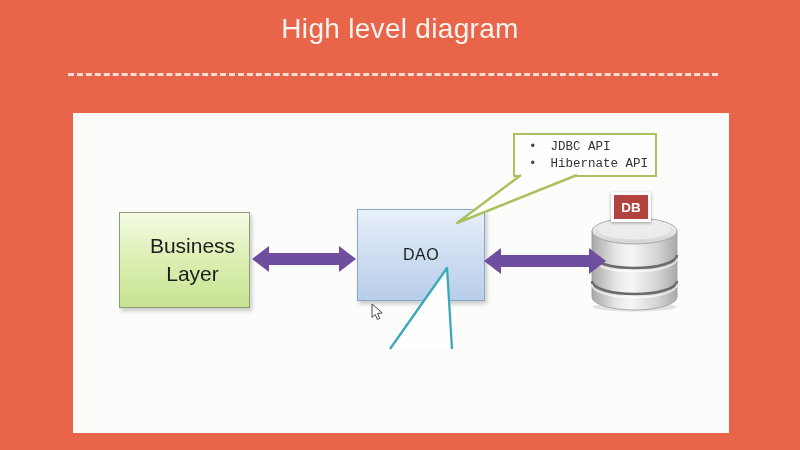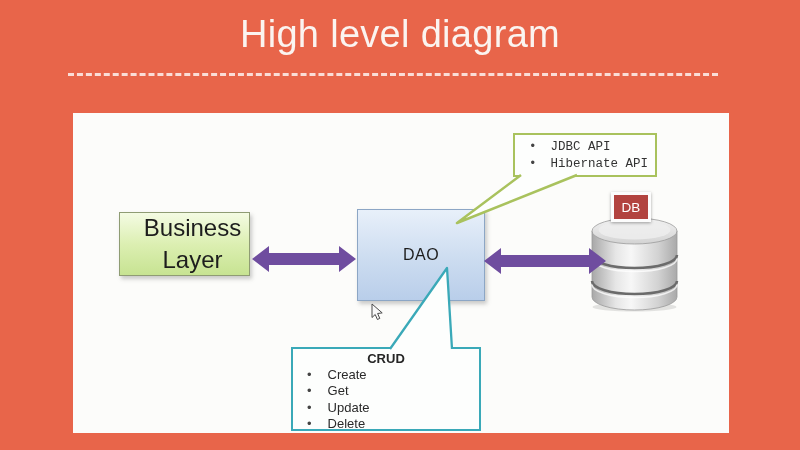--- a/index.html
+++ b/index.html
@@ -4,41 +4,41 @@
 <style>
   * { margin:0; padding:0; box-sizing:border-box; }
   html,body { width:800px; height:450px; overflow:hidden; }
   body {
     position:relative;
     background:#E8654A;
     font-family:"Liberation Sans", sans-serif;
   }
   .slide-title {
     position:absolute; top:13px; left:0; right:0;
-    text-align:center; font-size:38px; font-weight:500;
+    text-align:center; font-size:28px; font-weight:500;
     color:#FBF4F0; letter-spacing:0.3px;
   }
   .title-divider {
     position:absolute; left:68px; top:73px; width:650px; height:0;
     border-top:3.5px dashed rgba(255,255,255,0.78);
   }
   .panel {
     position:absolute; left:73px; top:113px; width:656px; height:320px;
     background:#FCFCFA;
   }
   .shape-box {
     position:absolute; display:flex; align-items:center; justify-content:center;
     text-align:center; color:#1d1d1d;
   }
   .business-box {
-    left:46px; top:99px; width:131px; height:64px;
+    left:46px; top:99px; width:131px; height:96px;
     background:linear-gradient(to bottom, #F4FBE3 0%, #DCEFB2 50%, #C7E392 100%);
     border:1.5px solid #8F9C74;
     box-shadow:2px 3px 4px rgba(110,110,110,0.35);
-    font-size:24px; line-height:1.35;padding-left:16px;
+    font-size:21px; line-height:1.35;padding-left:16px;
   }
   .business-box span { display:inline-block; width:100px; }
   .dao-box {
     left:284px; top:96px; width:128px; height:92px;
     background:linear-gradient(to bottom, #E8F0FA 0%, #CCDCF0 55%, #B9CEEA 100%);
     border:1.5px solid #8CA6C5;
     box-shadow:2px 3px 4px rgba(110,110,110,0.35);
     font-size:16px; letter-spacing:0.5px;
   }
   .callout {
@@ -63,21 +63,21 @@
   .api-callout li::before { content:"\2022"; margin:0 14px 0 10px; color:#444; }
   .crud-callout li {
     font-size:13px; color:#2a2a2a; line-height:1.25;
   }
   .crud-callout li::before { content:"\2022"; margin:0 16px 0 8px; color:#444; }
   .cylinder-svg { position:absolute; left:515px; top:72px; }
   .db-badge {
     position:absolute; left:538px; top:79px; width:40px; height:30px;
     background:#B2433F; border:3px solid #FCFCFC;
     display:flex; align-items:center; justify-content:center;
-    color:#fff; font-weight:normal; font-size:13.5px;
+    color:#fff; font-weight:bold; font-size:13.5px;
     box-shadow:0 1px 3px rgba(0,0,0,0.35);
     z-index:5;
   }
   .overlay {
     position:absolute; left:0; top:0; width:656px; height:320px;
     z-index:10; pointer-events:none;
   }
 </style>
 </head>
 <body>
@@ -95,29 +95,20 @@
     <span>DAO</span>
   </div>
 
   <div class="callout api-callout">
     <ul>
       <li>JDBC API</li>
       <li>Hibernate API</li>
     </ul>
   </div>
 
-  <div class="callout crud-callout">
-    <div class="crud-title">CRUD</div>
-    <ul>
-      <li>Create</li>
-      <li>Get</li>
-      <li>Update</li>
-      <li>Delete</li>
-    </ul>
-  </div>
 
   <svg class="cylinder-svg" width="100" height="130" viewBox="0 0 100 130">
     <defs>
       <linearGradient id="cylBody" x1="0" y1="0" x2="1" y2="0">
         <stop offset="0" stop-color="#A8A8A8"></stop>
         <stop offset="0.28" stop-color="#E6E6E6"></stop>
         <stop offset="0.46" stop-color="#F7F7F7"></stop>
         <stop offset="0.78" stop-color="#D2D2D2"></stop>
         <stop offset="1" stop-color="#A9A9A9"></stop>
       </linearGradient>

